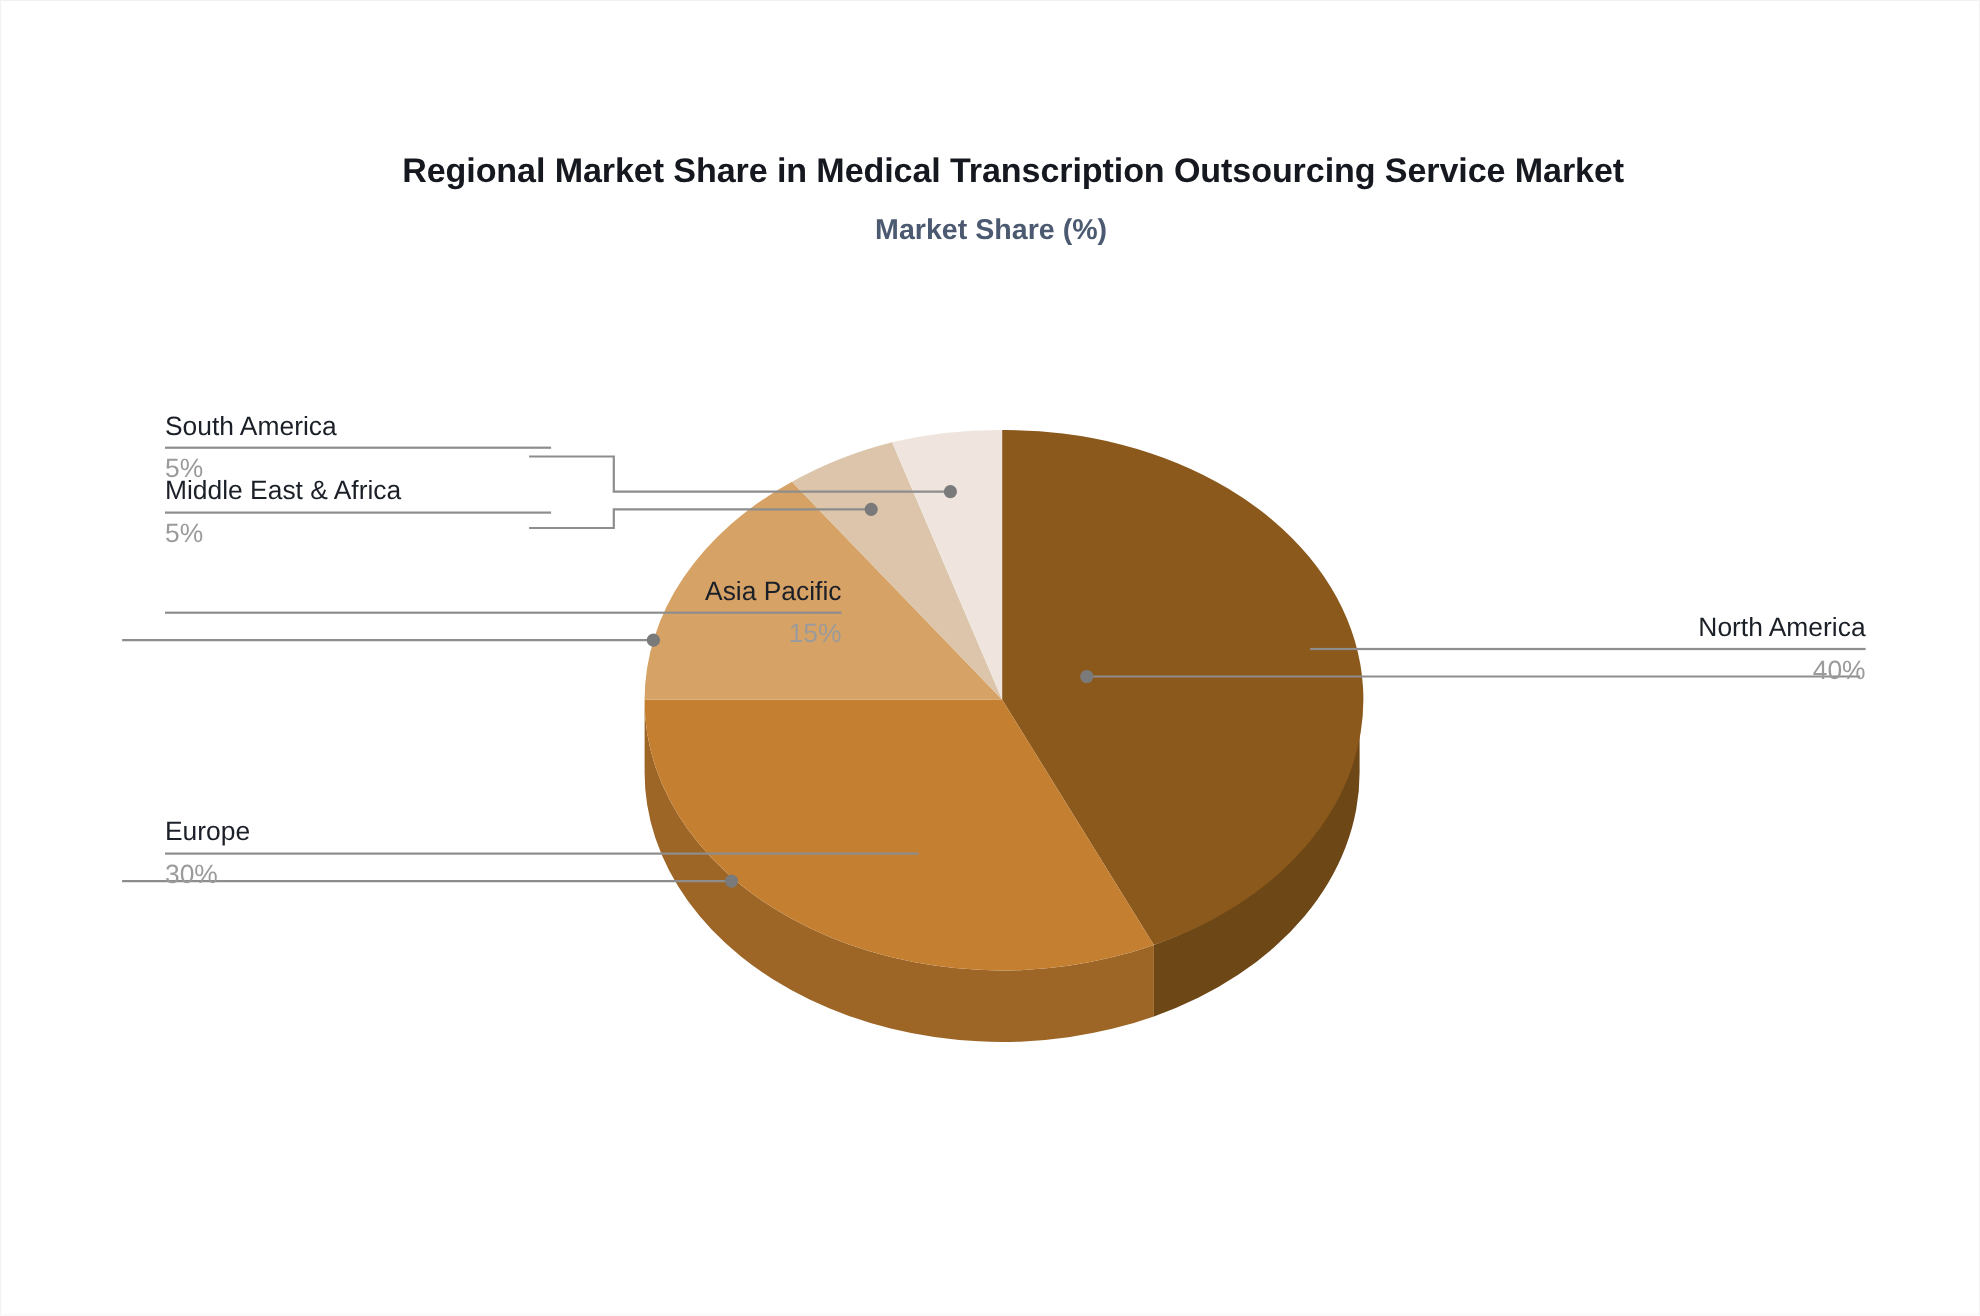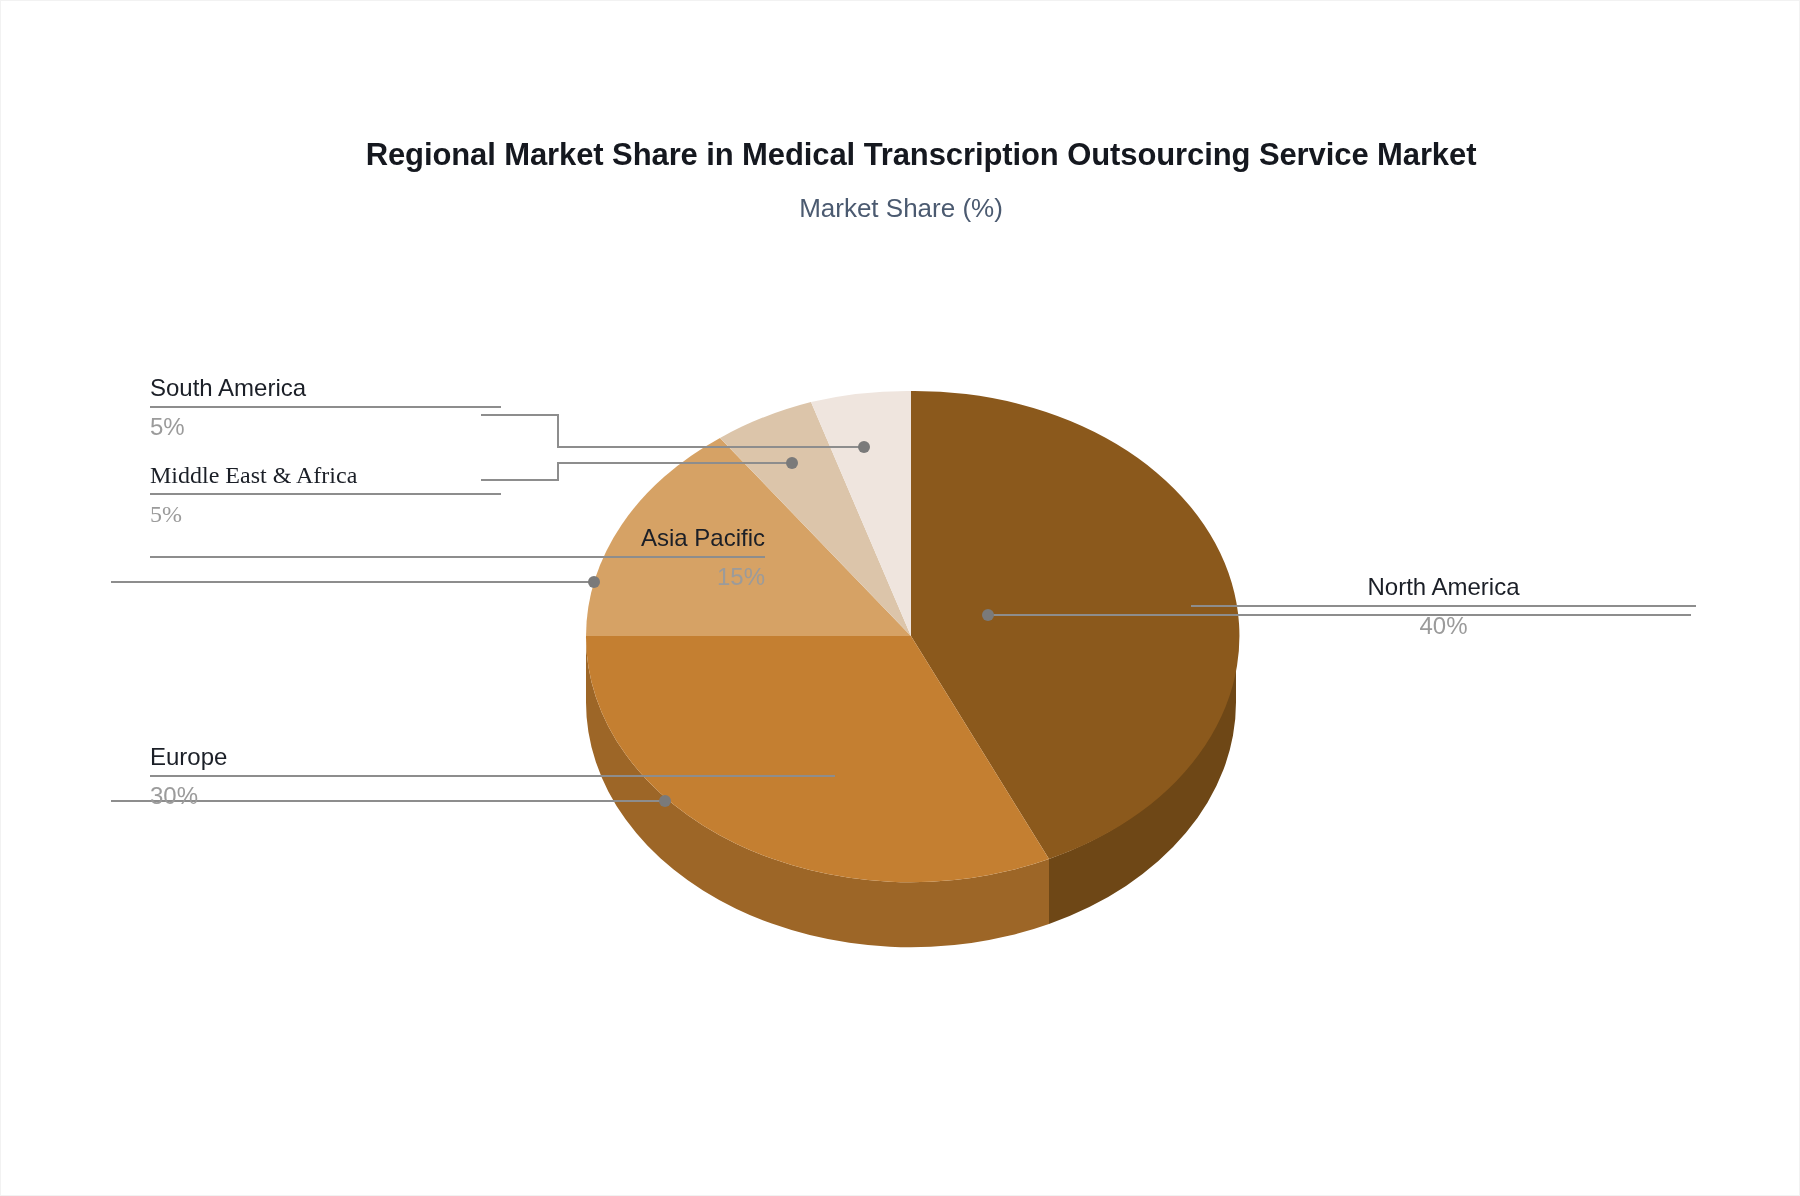--- a/index.html
+++ b/index.html
@@ -33,21 +33,21 @@
     letter-spacing: -0.1px;
     margin-left: 20px;
   }
   #chart-subtitle {
     position: absolute;
     left: 0;
     top: 192px;
     width: 1800px;
     text-align: center;
     font-size: 26px;
-    font-weight: normal;
+    font-weight: bold;
     color: #4b5a70;
   }
 
   
   #pie-svg {
     position: absolute;
     left: 0;
     top: 0;
     width: 1800px;
     height: 1196px;
@@ -69,21 +69,21 @@
     display: block;
     height: 2px;
     background: #8d8d8d;
   }
   .callout .cl-val {
     display: block;
     padding-top: 6px;
     color: #9b9b9b;
     line-height: 1.1;
   }
-  .callout.align-right { text-align: center; margin-top: 16px; }
+  .callout.align-right { text-align: right; }
   .callout.align-left  { text-align: left; margin-left: 20px; }
 
   
   #mra-logo {
     position: absolute;
     left: 1448px;
     top: 1028px;
     width: 212px;
     height: 80px;
   }
@@ -141,21 +141,21 @@
       <circle cx="987" cy="614" r="6"></circle>
     </g>
   </svg>
 
   <div class="callout align-left" style="left:129px; top:374px; width:351px;">
     <span class="cl-name">South America</span>
     <span class="cl-rule"></span>
     <span class="cl-val">5%</span>
   </div>
 
-  <div class="callout align-left" style="left:129px; top:461px; width:351px;font-family:Liberation Serif, serif;">
+  <div class="callout align-left" style="left:129px; top:433px; width:351px;">
     <span class="cl-name">Middle East &amp; Africa</span>
     <span class="cl-rule"></span>
     <span class="cl-val">5%</span>
   </div>
 
   <div class="callout align-left" style="left:129px; top:524px; width:615px;text-align:right;">
     <span class="cl-name">Asia Pacific</span>
     <span class="cl-rule"></span>
     <span class="cl-val">15%</span>
   </div>

